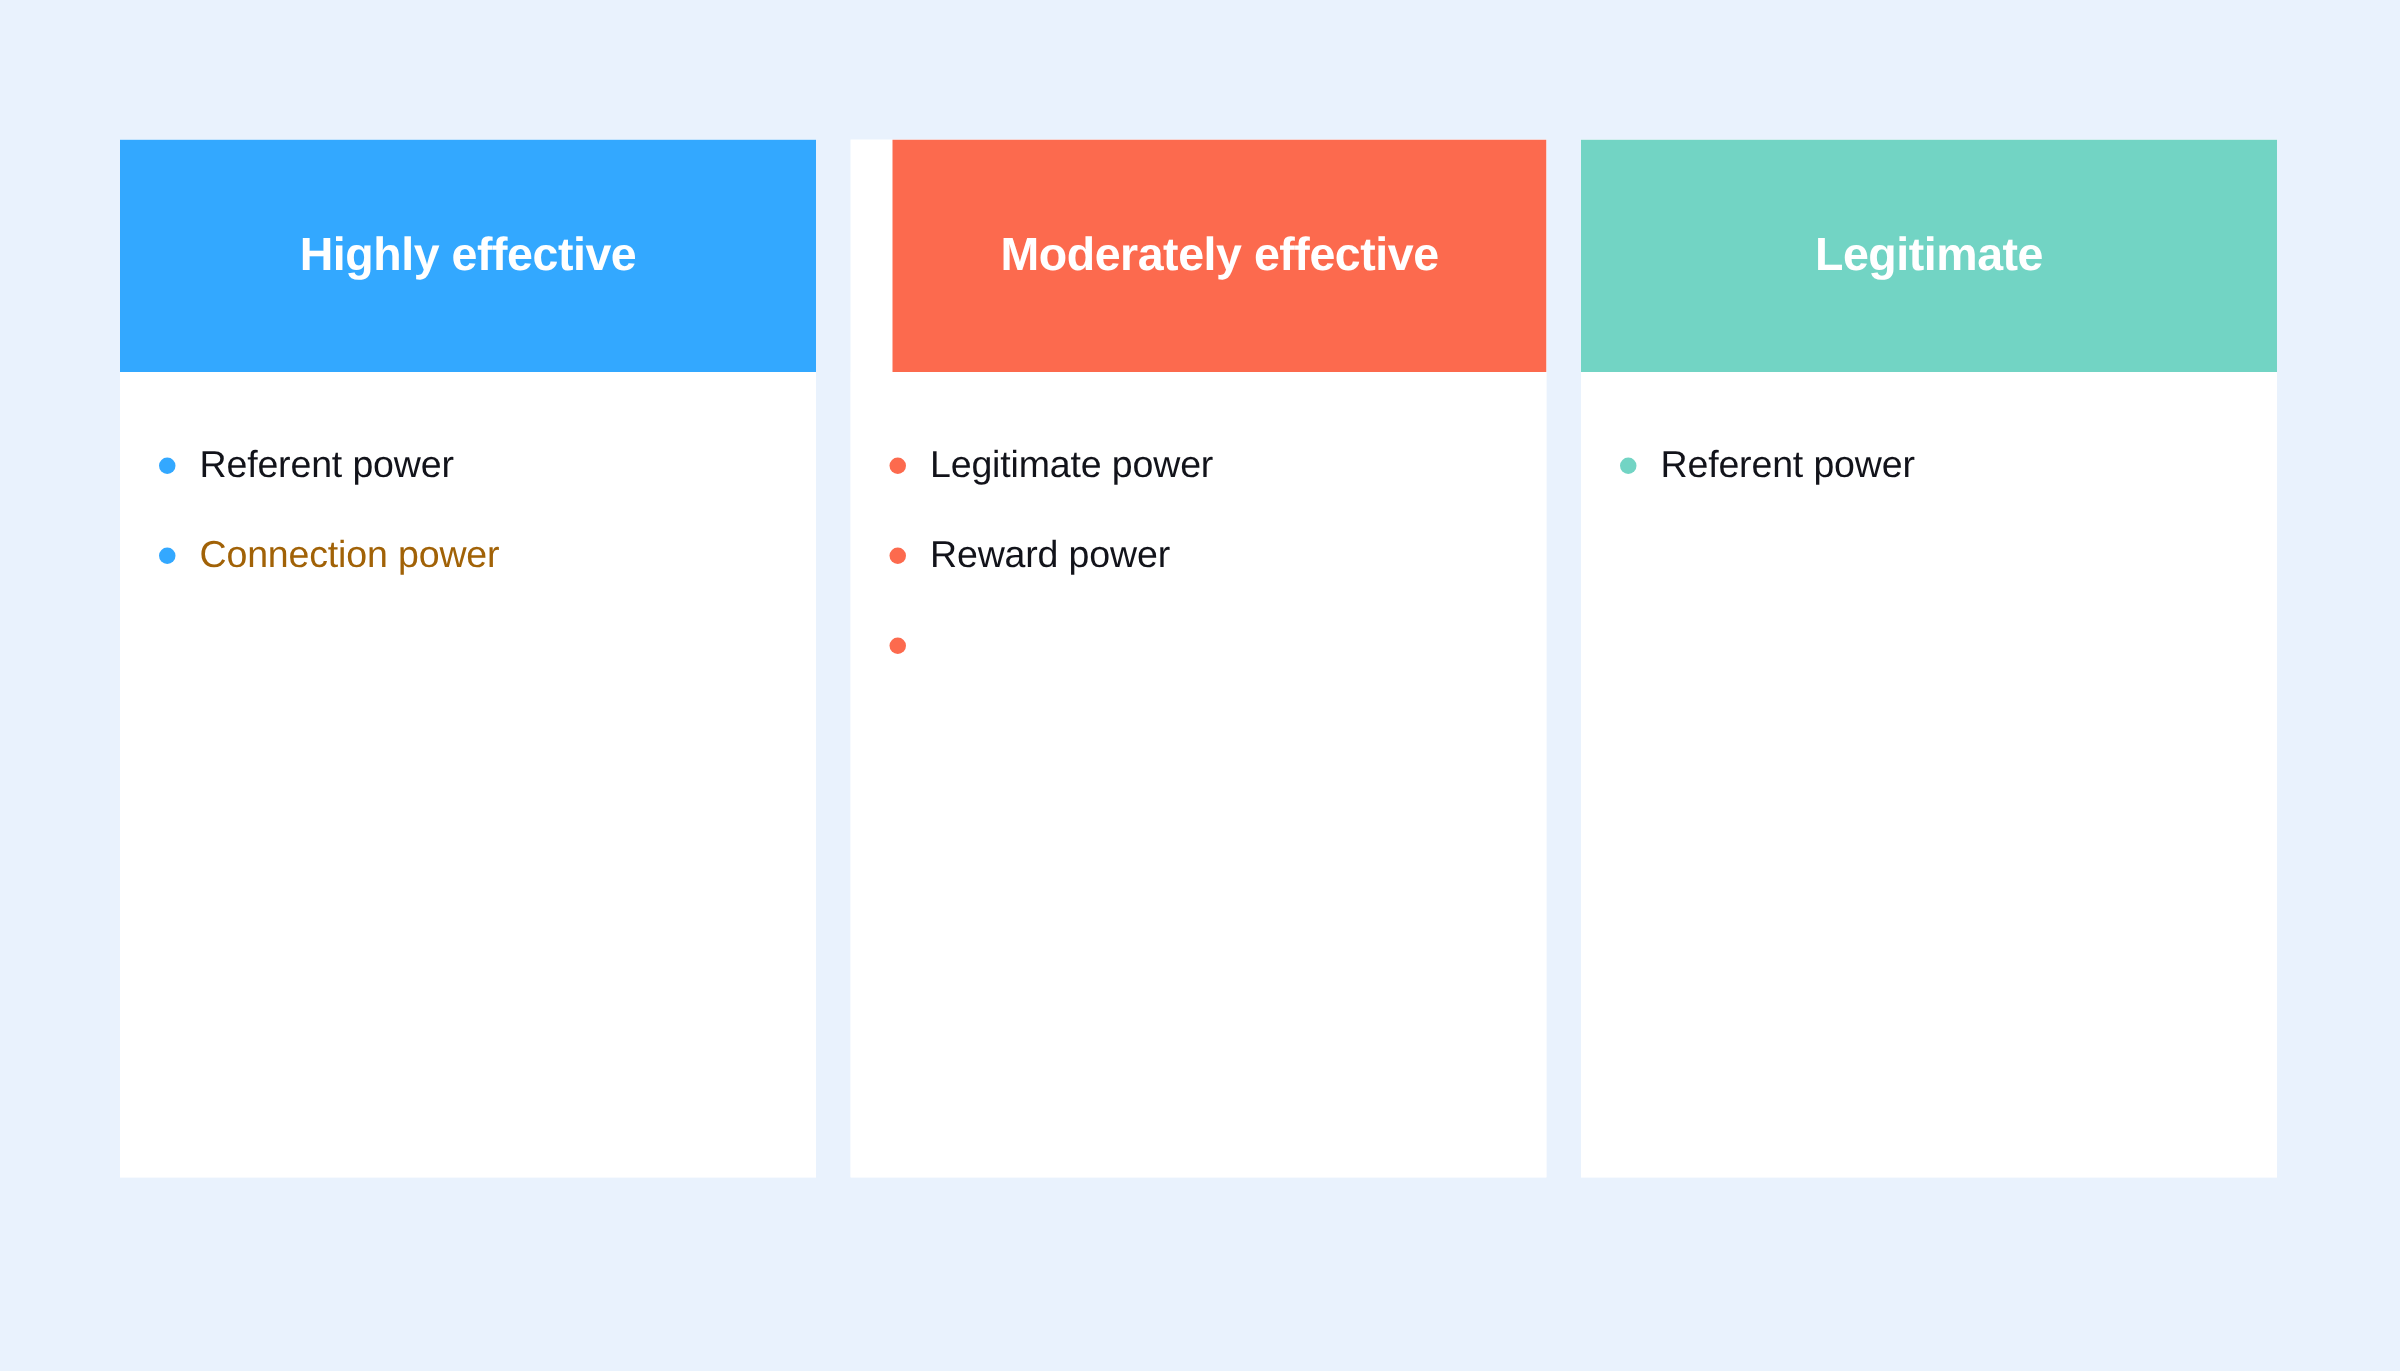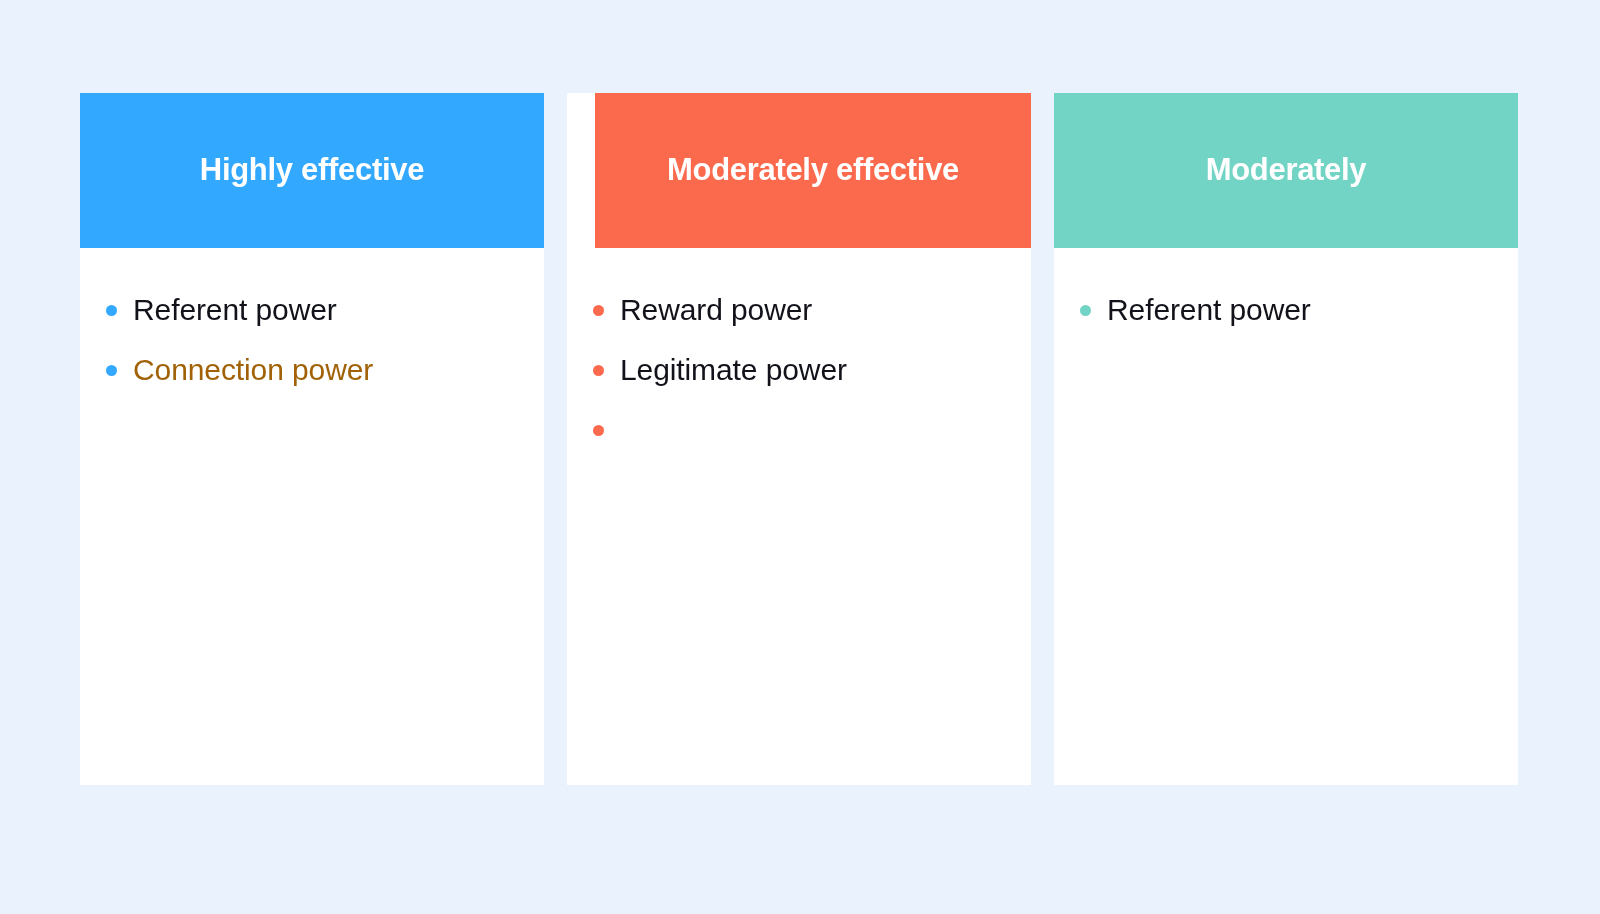--- a/index.html
+++ b/index.html
@@ -72,21 +72,21 @@
 
   .bullet-dot {
     flex: 0 0 auto;
     width: 11px;
     height: 11px;
     border-radius: 50%;
     margin-right: 16px;
   }
 
   .bullet-label {
-    font-size: 30px;
+    font-size: 25px;
     font-weight: normal;
     color: #12131a;
     letter-spacing: -0.1px;
     line-height: 1.2;
     white-space: nowrap;
   }
 
   
 </style>
 </head>
@@ -115,38 +115,38 @@
   </section>
 
   <section class="card" style="background: rgb(255, 255, 255);">
     <header class="card-header" style="background: rgb(252, 106, 78); margin-left: 28px;">
       <h2 class="card-header-title" style="color: rgb(255, 255, 255);">Moderately effective</h2>
     </header>
     <div class="card-body">
       <ul class="bullet-list">
   <li class="bullet-item">
     <span class="bullet-dot" style="background: rgb(252, 106, 78);"></span>
-    <span class="bullet-label" style="color: rgb(18, 19, 26);">Reward power</span>
+    <span class="bullet-label" style="color: rgb(18, 19, 26);">Legitimate power</span>
   </li>
 
   <li class="bullet-item">
     <span class="bullet-dot" style="background: rgb(252, 106, 78);"></span>
-    <span class="bullet-label" style="color: rgb(18, 19, 26);">Legitimate power</span>
+    <span class="bullet-label" style="color: rgb(18, 19, 26);">Reward power</span>
   </li>
 
   <li class="bullet-item">
     <span class="bullet-dot" style="background: rgb(252, 106, 78);"></span>
   </li>
 </ul>
     </div>
   </section>
 
   <section class="card" style="background: rgb(255, 255, 255);">
     <header class="card-header" style="background: rgb(114, 212, 196);">
-      <h2 class="card-header-title" style="color: rgb(255, 255, 255);">Moderately</h2>
+      <h2 class="card-header-title" style="color: rgb(255, 255, 255);">Legitimate</h2>
     </header>
     <div class="card-body">
       <ul class="bullet-list">
   <li class="bullet-item">
     <span class="bullet-dot" style="background: rgb(114, 212, 196);"></span>
     <span class="bullet-label" style="color: rgb(18, 19, 26);">Referent power</span>
   </li>
 </ul>
     </div>
   </section>

